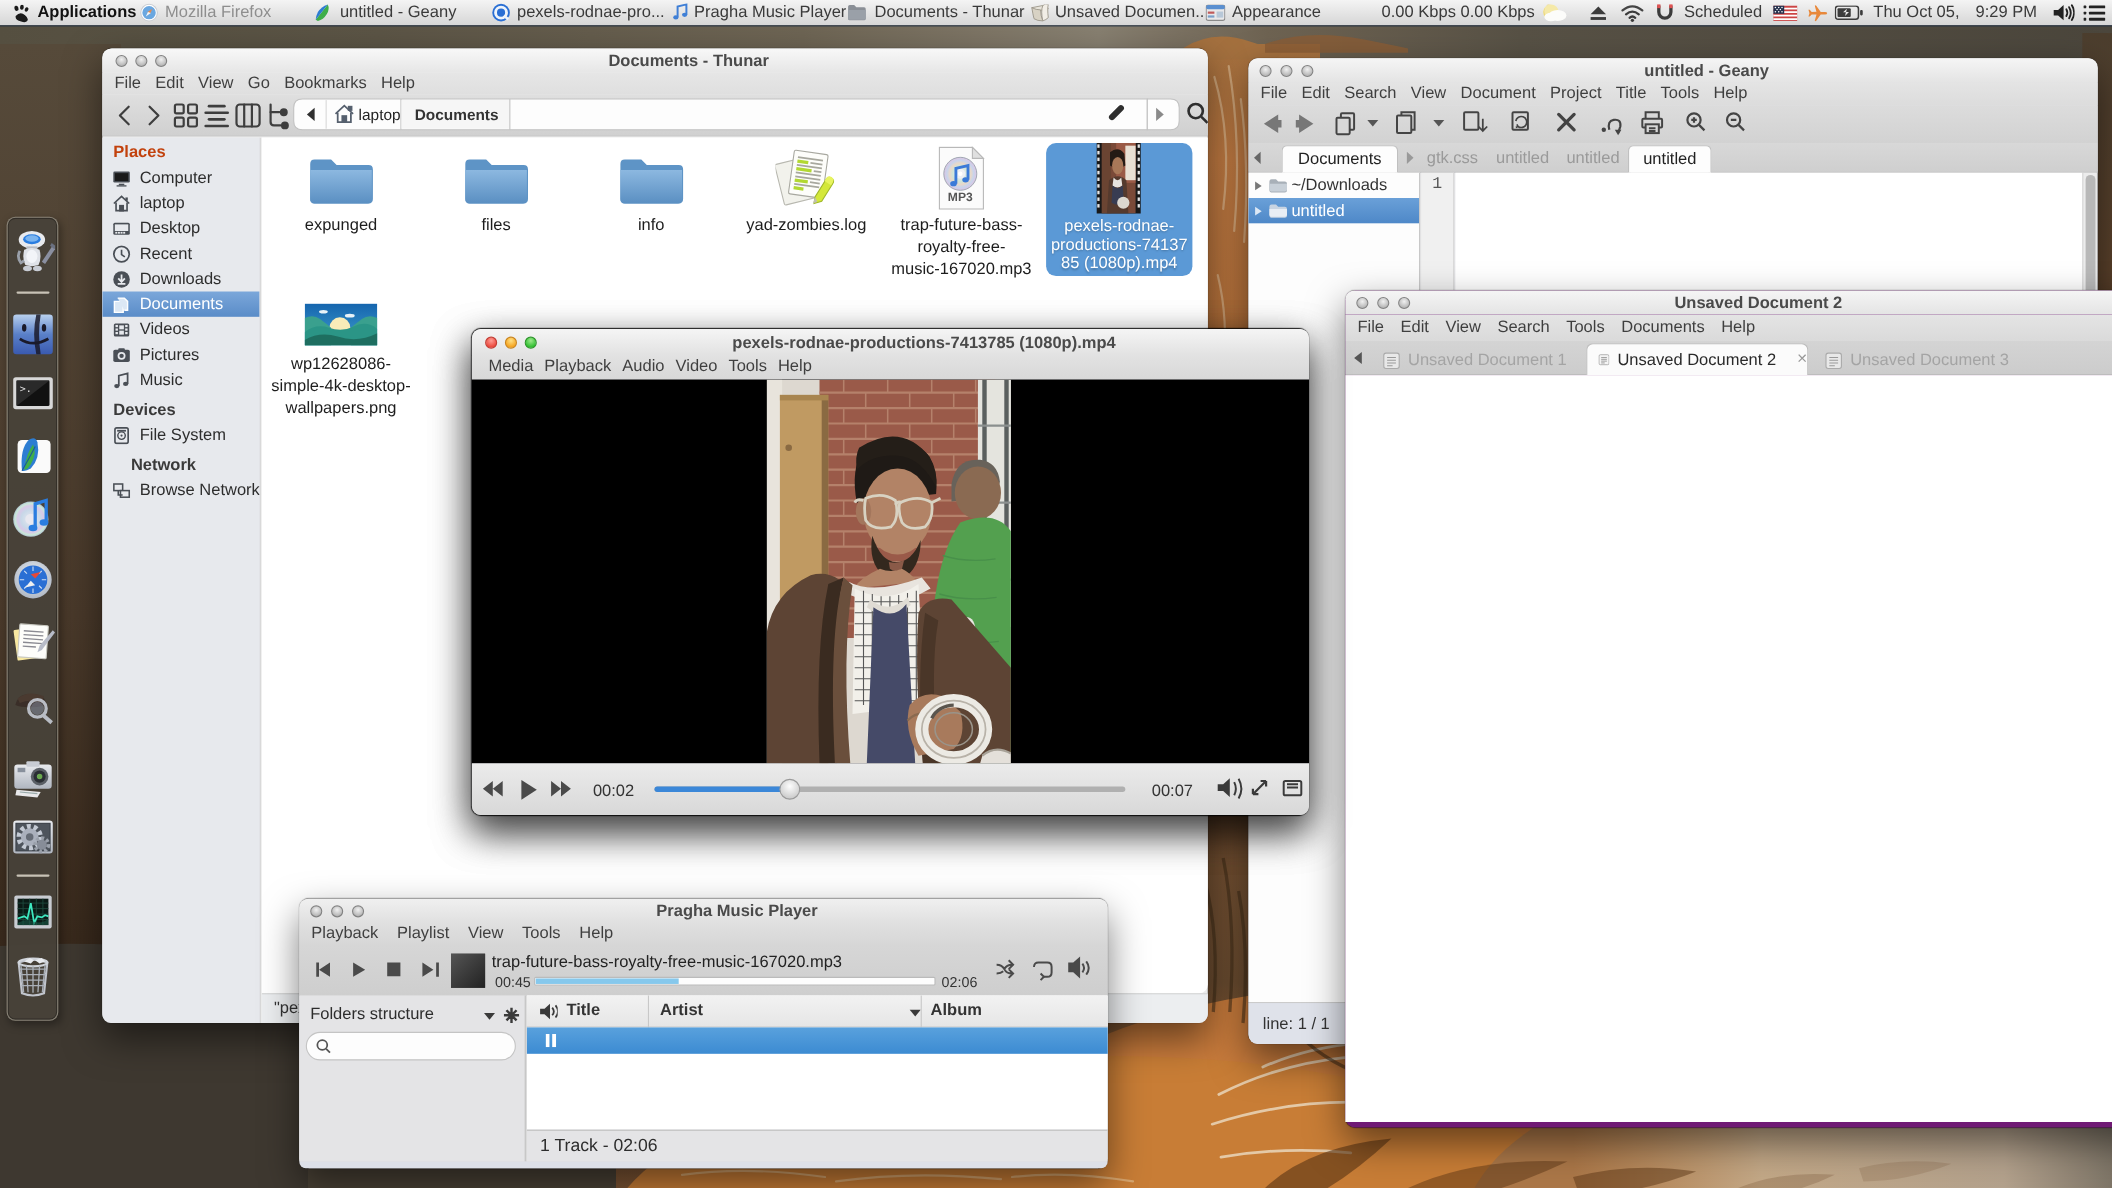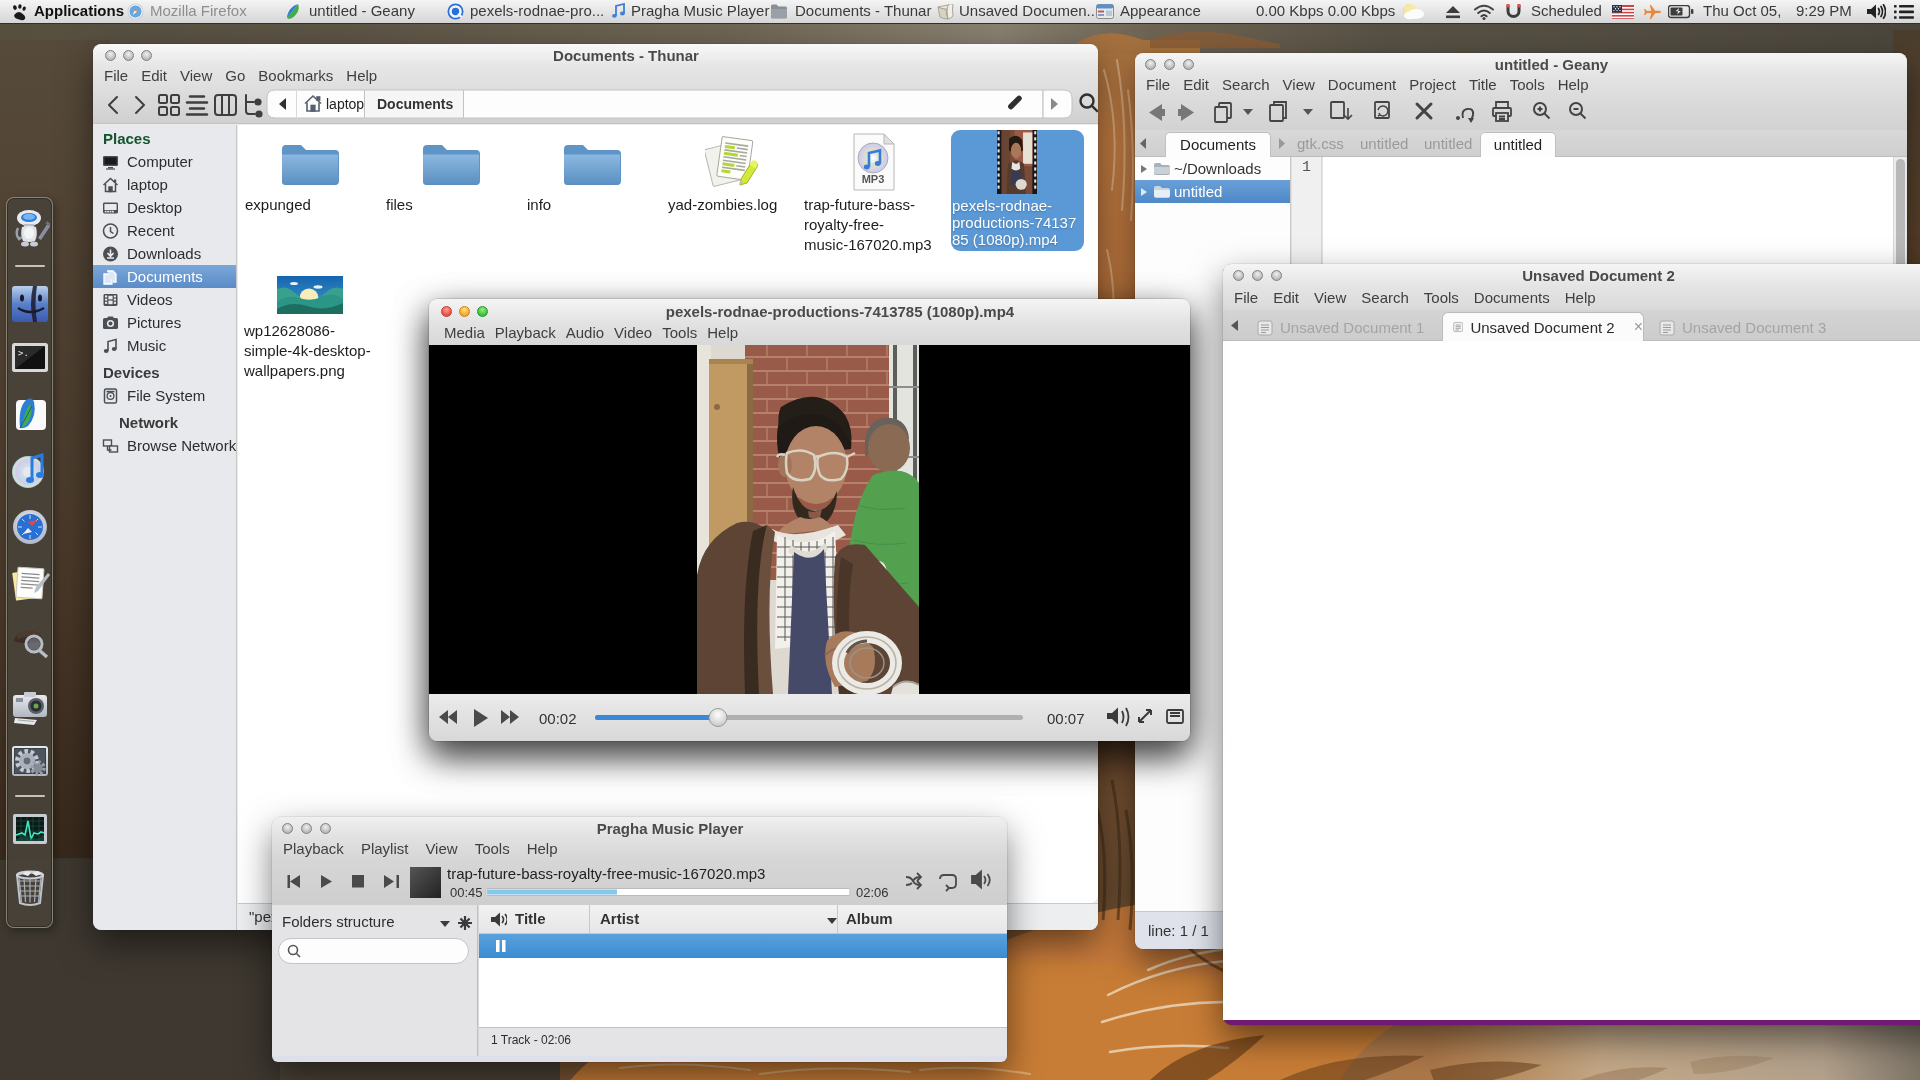--- a/index.html
+++ b/index.html
@@ -10,21 +10,21 @@
 .title { font-size:15px; font-weight:bold; color:#4a4a4a; line-height:30px; }
 .tl { position:absolute; top:9px; left:13px; display:flex; gap:8px; }
 .tl span { width:11px; height:11px; border-radius:50%; background:radial-gradient(circle at 50% 35%, #f0f0f0, #b5b5b5 75%); border:1px solid #818181; }
 .tl.active .r { background:radial-gradient(circle at 50% 30%, #ff9d95, #ec4d41 70%); border-color:#c23b32;}
 .tl.active .y { background:radial-gradient(circle at 50% 30%, #ffe084, #f5a623 70%); border-color:#c8831c;}
 .tl.active .g { background:radial-gradient(circle at 50% 30%, #9ee98c, #35c135 70%); border-color:#2a9428;}
 .srow { display:flex; align-items:center; height:23px; padding-left:9px; gap:8px; white-space:nowrap; }
 .srow.sel { background:linear-gradient(#7ba7da,#5a8cc8); color:#fff; }
 .si { width:17px; height:16px; display:inline-block; flex:none; }
 .ficon { position:absolute; }
-.flabel { position:absolute; font-size:15px; color:#1d1d1d; text-align:left; line-height:20px; }
+.flabel { position:absolute; font-size:15px; color:#1d1d1d; text-align:center; line-height:20px; }
 .di { position:absolute; left:3px; width:40px; height:40px; }
 .dsep { position:absolute; left:8px; width:30px; height:2px; background:#c8c2b6; border-radius:1px; }
 </style>
 </head>
 <body>
 <svg width="0" height="0" style="position:absolute">
     <defs>
 <linearGradient id="fgrad" x1="0" y1="0" x2="0" y2="1">
         <stop offset="0" stop-color="#8cb8e0"></stop>
         <stop offset="1" stop-color="#5a8fc2"></stop>
@@ -329,21 +329,21 @@
           <path d="M776 0 h21 q8 0 8 8 v12 q0 8 -8 8 h-21z" fill="#fdfdfd" stroke="#c2c2c2"></path>
           <path d="M784 8 l7 6 l-7 6z" fill="#8a8a8a"></path>
           <g transform="translate(812,3)" fill="none" stroke="#2f2f2f" stroke-width="2.4">
               <circle cx="8" cy="8" r="6.5"></circle>
               <path d="M13.2 13.2 l5.5 5.5"></path>
             </g>
         </g>
       </svg>
     </div>
     <div style="position:absolute;left:0;top:81px;width:144px;bottom:0;background:#e7e9ed;border-right:1px solid #c6c6c6;border-radius:0 0 0 8px;font-size:15px;color:#2d2d2d;overflow:hidden;">
-      <div style="padding:5px 0 3px 10px;font-weight:bold;color:#14532d;">Places</div>
+      <div style="padding:5px 0 3px 10px;font-weight:bold;color:#c2410c;">Places</div>
       <div class="srow"><svg class="si" viewBox="0 0 17 16">
             <g fill="#4a4f56">
               <rect x="1" y="2" width="15" height="10" rx="1.2"></rect>
               <rect x="2.4" y="3.4" width="12.2" height="7.2" fill="#1a1a1a"></rect>
               <rect x="6" y="13" width="5" height="1.4"></rect>
               <rect x="4" y="14.4" width="9" height="1.2"></rect>
             </g>
           </svg>Computer</div>
       <div class="srow"><svg class="si" viewBox="0 0 17 16">
             <g fill="none" stroke="#4a4f56" stroke-width="1.5">
@@ -878,21 +878,21 @@
         <div style="position:absolute;left:358px;top:0;width:1px;height:29px;background:#c8c8c8;"></div>
       </div>
       <div style="position:absolute;top:29px;left:0;right:0;height:24px;background:linear-gradient(#59a1dd,#3c8bd2);color:#fff;font-size:15px;">
         <svg width="10" height="12" style="position:absolute;left:17px;top:6px;">
             <rect x="0" y="0" width="3.5" height="12" fill="#fff"></rect>
             <rect x="6" y="0" width="3.5" height="12" fill="#fff"></rect>
           </svg>
         <span style="position:absolute;left:36px;top:3px;margin-top:20px;">trap-future...</span>
       </div>
     </div>
-    <div style="position:absolute;left:207px;bottom:6px;right:0;height:29px;background:#e4e4e6;border-top:1px solid #c0c0c0;font-size:12px;color:#2d2d2d;padding:5px 0 0 12px;">1 Track - 02:06</div>
+    <div style="position:absolute;left:207px;bottom:6px;right:0;height:29px;background:#e4e4e6;border-top:1px solid #c0c0c0;font-size:16px;color:#2d2d2d;padding:5px 0 0 12px;">1 Track - 02:06</div>
     <div style="position:absolute;left:0;bottom:0;width:100%;height:6px;background:#dde0e8;border-radius:0 0 8px 8px;"></div>
   </div>
   <div id="topbar" style="position:absolute;left:0;top:0;width:1920px;height:24px;background:linear-gradient(#f4f4f4,#d6d6d6);border-bottom:1px solid #253244;z-index:100;font-size:15px;color:#3a3a3a;">
     <svg width="17" height="17" style="position:absolute;left:10px;top:4px" viewBox="0 0 24 24">
         <g fill="#1a1a1a">
           <ellipse cx="7" cy="5" rx="2.6" ry="3.4" transform="rotate(-18 7 5)"></ellipse>
           <ellipse cx="14" cy="3.6" rx="2.4" ry="3.2" transform="rotate(8 14 3.6)"></ellipse>
           <ellipse cx="20" cy="6.5" rx="2.2" ry="3" transform="rotate(30 20 6.5)"></ellipse>
           <path d="M6 15 q6 -7 12 -1 q5 4 3 7 q-2 3 -8 1 q-8 -2 -7 -7z"></path>
         </g>

